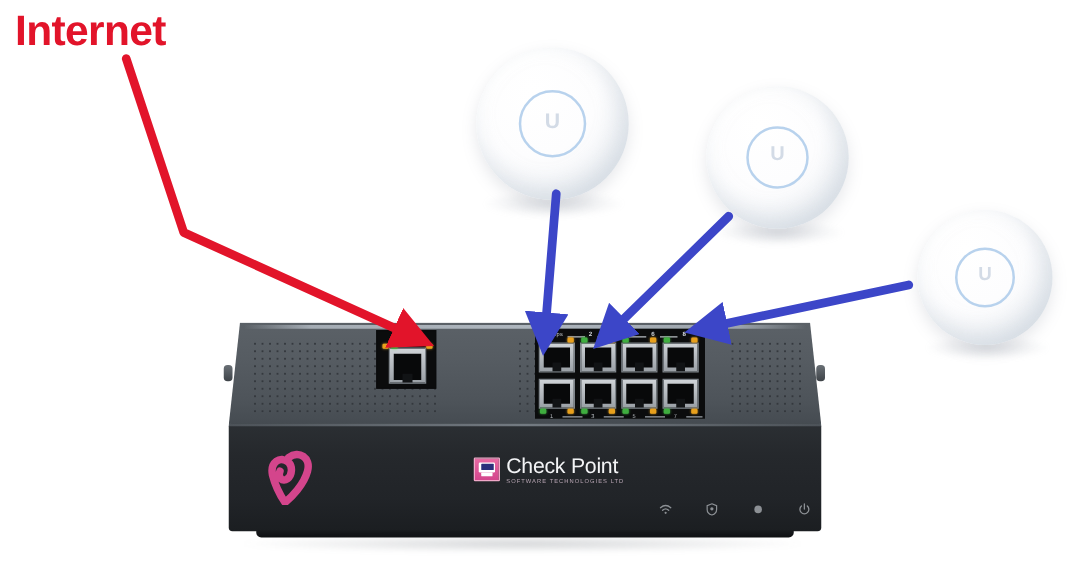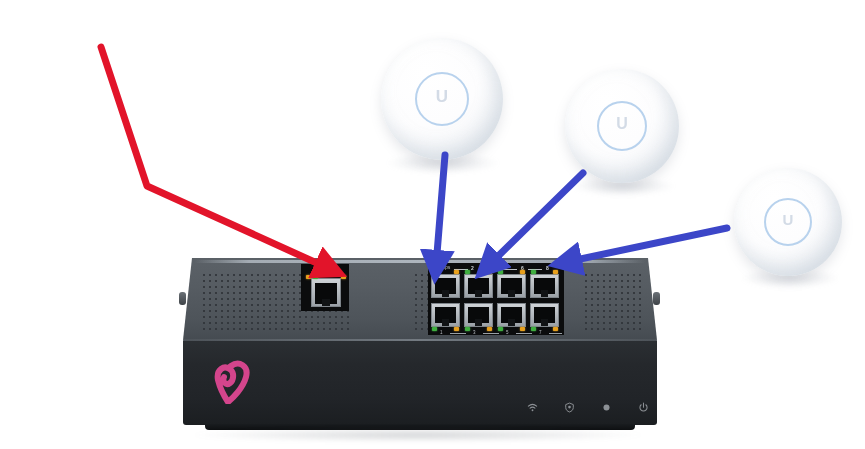--- a/index.html
+++ b/index.html
@@ -358,20 +358,21 @@
   }
   .status-ico svg { display: block; }
 
   
 </style>
 </head>
 <body>
 
 <div id="stage">
 
+  <div id="internet-label">Internet</div>
 
   <div class="ap-shadow" style="left:740px; top:268px; width:100px; height:20px;"></div>
   <div class="ap" style="left:734px; top:168px; width:108px; height:108px;">
     <div class="ap-ring" style="left:30px; top:30px; width:48px; height:48px;"></div>
     <div class="ap-u" style="left:30px; top:44px; width:48px; font-size:15px;">U</div>
   </div>
 
   <div class="ap-shadow" style="left:570px; top:176px; width:106px; height:20px;"></div>
   <div class="ap" style="left:565px; top:69px; width:114px; height:114px;">
     <div class="ap-ring" style="left:32px; top:32px; width:50px; height:50px;"></div>
@@ -488,20 +489,30 @@
     </div>
     <div id="chassis-base"></div>
     <div id="chassis-ground-shadow"></div>
 
     <div id="spark-logo">
       <svg viewBox="0 0 40 46" width="40" height="46" aria-hidden="true">
         <path d="M20 8 C28 2, 38 8, 35 19 C32 30, 22 40, 17 44 C13 38, 9 30, 7 22 C5 12, 13 6, 20 12 C23 15, 23 22, 19 25 C15 28, 11 24, 13 19" fill="none" stroke="#d4458c" stroke-width="6" stroke-linecap="round" stroke-linejoin="round"></path>
       </svg>
     </div>
 
+    <div id="checkpoint-brand">
+      <div id="cp-badge">
+        <div id="cp-badge-screen"></div>
+        <div id="cp-badge-base"></div>
+      </div>
+      <div id="cp-text">
+        <div id="cp-name">Check Point</div>
+        <div id="cp-tagline">SOFTWARE TECHNOLOGIES LTD</div>
+      </div>
+    </div>
 
     <div id="status-icons">
       <div class="status-ico">
         <svg viewBox="0 0 16 16" width="11" height="11">
           <path d="M2 6 Q8 1 14 6" fill="none" stroke="#cfd4d9" stroke-width="1.6" stroke-linecap="round"></path>
           <path d="M4.5 9 Q8 5.8 11.5 9" fill="none" stroke="#cfd4d9" stroke-width="1.6" stroke-linecap="round"></path>
           <circle cx="8" cy="12" r="1.3" fill="#cfd4d9"></circle>
         </svg>
       </div>
       <div class="status-ico">

